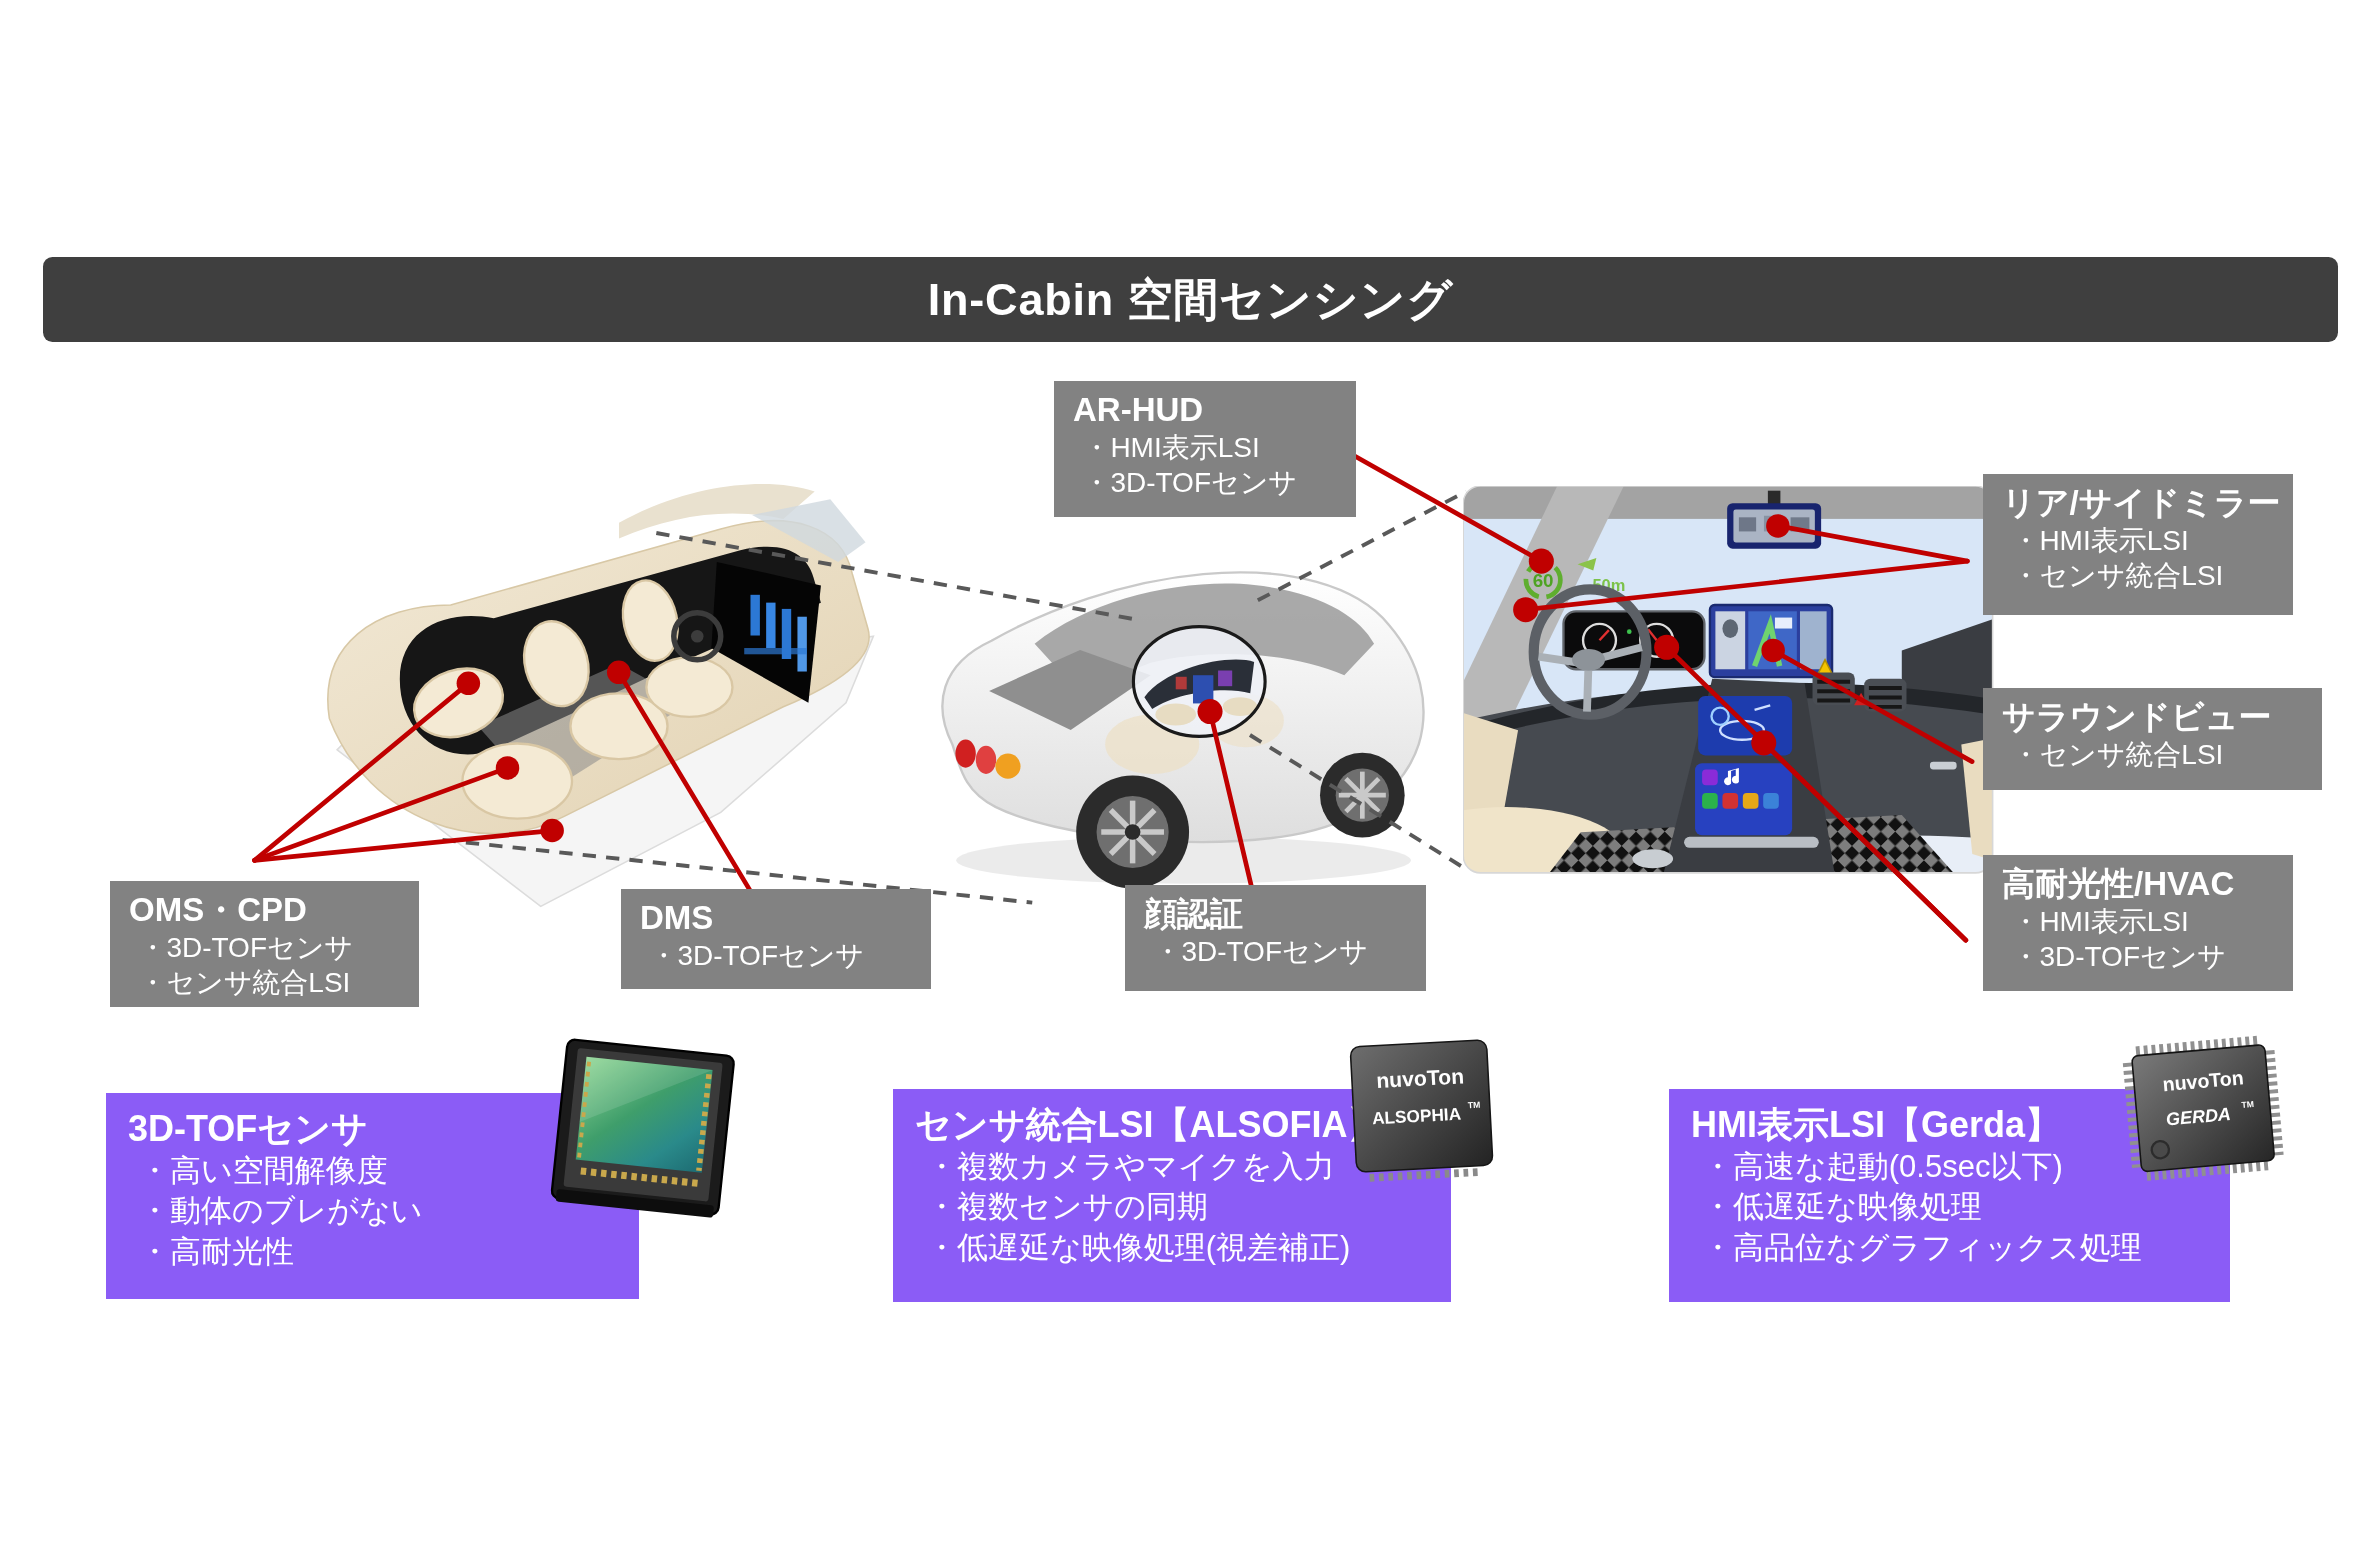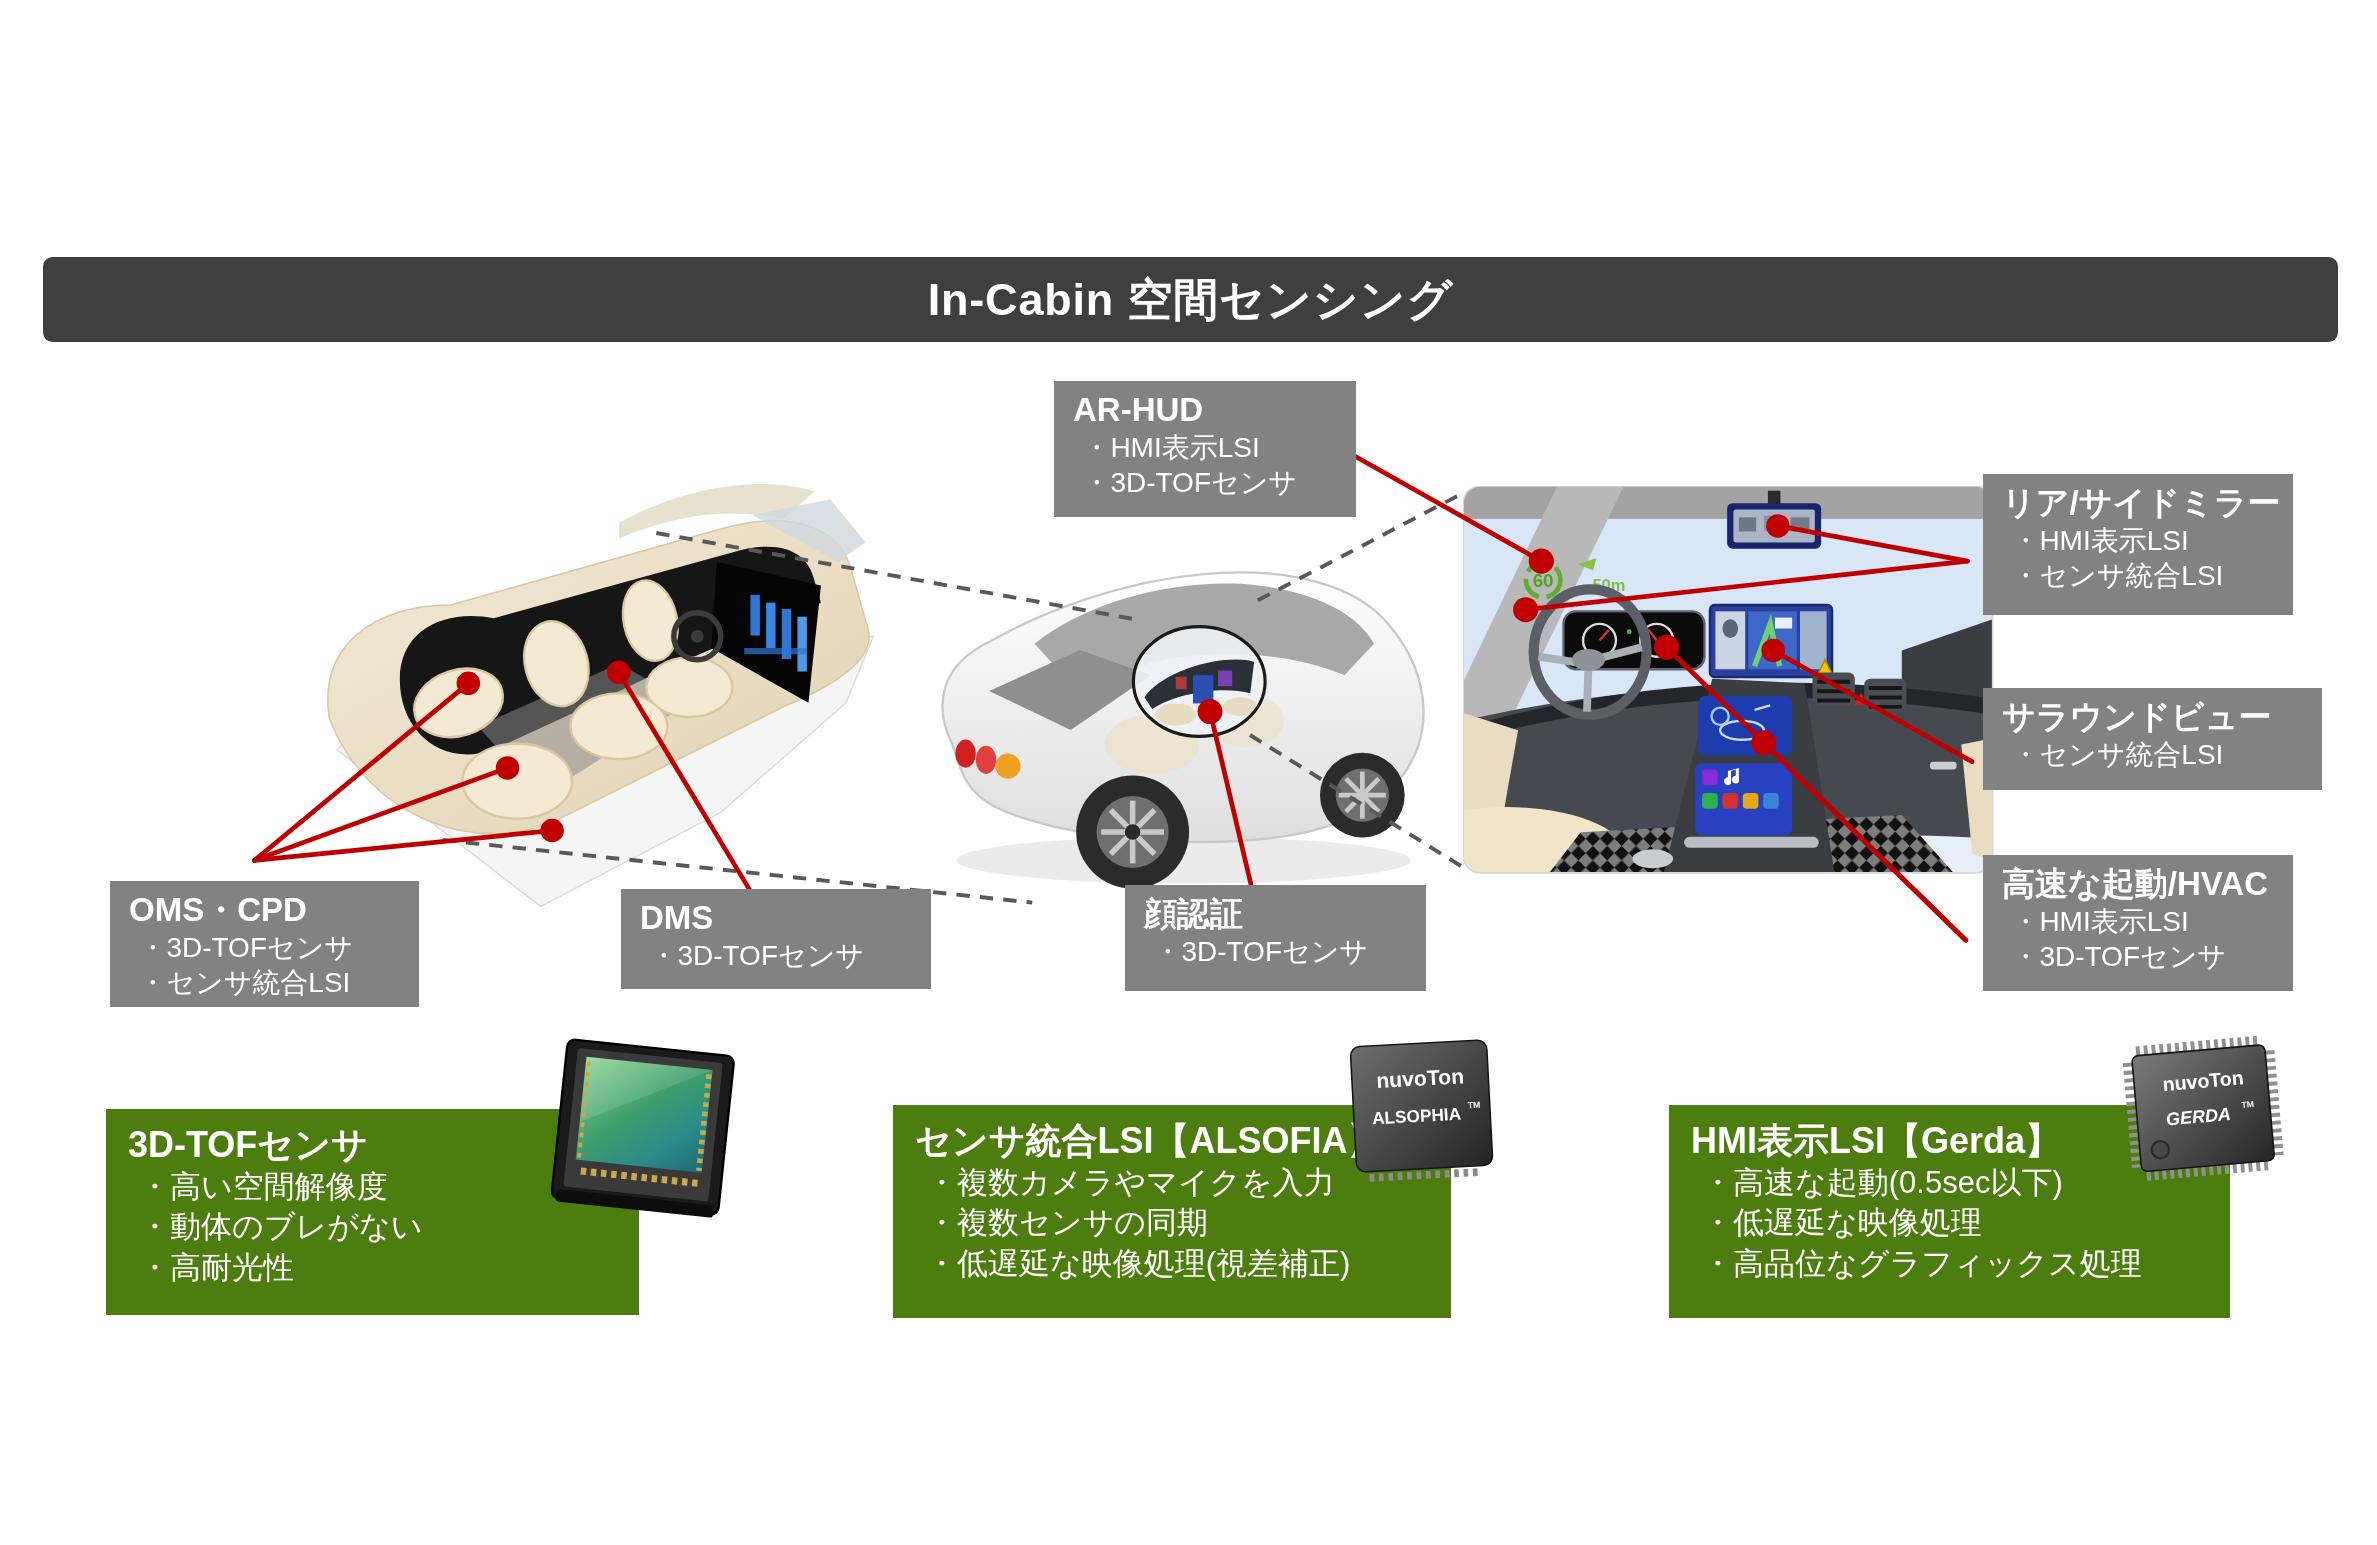--- a/index.html
+++ b/index.html
@@ -8,22 +8,22 @@
   
   .titlebar{position:absolute;left:43px;top:257px;width:2295px;height:85px;background:#3f3f3f;
             border-radius:9.4px;display:flex;align-items:center;justify-content:center;z-index:3;}
   .titlebar .t{color:#fff;font-size:45px;font-weight:bold;letter-spacing:0.8px;}
   
   .gbox{position:absolute;background:#828282;color:#fff;z-index:3;box-sizing:border-box;
         padding:9.4px 12.5px 6.3px 19px;margin-left:12px;}
   .gtitle{font-size:33px;font-weight:bold;line-height:1.2;white-space:nowrap;}
   .gbullet{font-size:28px;line-height:1.26;padding-left:9.4px;white-space:nowrap;}
   
-  .rbox{position:absolute;background:#4d7c0f;color:#fff;z-index:3;box-sizing:border-box;
-        padding:12.5px 15.7px 9.4px 22px;margin-top:16px;}
+  .rbox{position:absolute;background:#8b5cf6;color:#fff;z-index:3;box-sizing:border-box;
+        padding:12.5px 15.7px 9.4px 22px;}
   .rtitle{font-size:36px;font-weight:bold;line-height:1.25;white-space:nowrap;}
   .rbullet{font-size:31px;line-height:1.32;padding-left:11px;white-space:nowrap;}
   .imgwrap{position:absolute;z-index:1;}
   .overlay{position:absolute;left:0;top:0;z-index:2;}
   .chip{position:absolute;z-index:4;}
 </style>
 </head>
 <body>
 
 <div class="canvas">
@@ -298,21 +298,21 @@
     <div class="gbullet">・HMI表示LSI</div>
     <div class="gbullet">・センサ統合LSI</div>
   </div>
 
   <div class="gbox" style="left:1971px;top:688px;width:339px;height:102px;">
     <div class="gtitle">サラウンドビュー</div>
     <div class="gbullet">・センサ統合LSI</div>
   </div>
 
   <div class="gbox" style="left:1971px;top:855px;width:310px;height:136px;">
-    <div class="gtitle">高速な起動/HVAC</div>
+    <div class="gtitle">高耐光性/HVAC</div>
     <div class="gbullet">・HMI表示LSI</div>
     <div class="gbullet">・3D-TOFセンサ</div>
   </div>
 
   <div class="rbox" style="left:106px;top:1093px;width:533px;height:206px;">
     <div class="rtitle">3D-TOFセンサ</div>
     <div class="rbullet">・高い空間解像度</div>
     <div class="rbullet">・動体のブレがない</div>
     <div class="rbullet">・高耐光性</div>
   </div>

